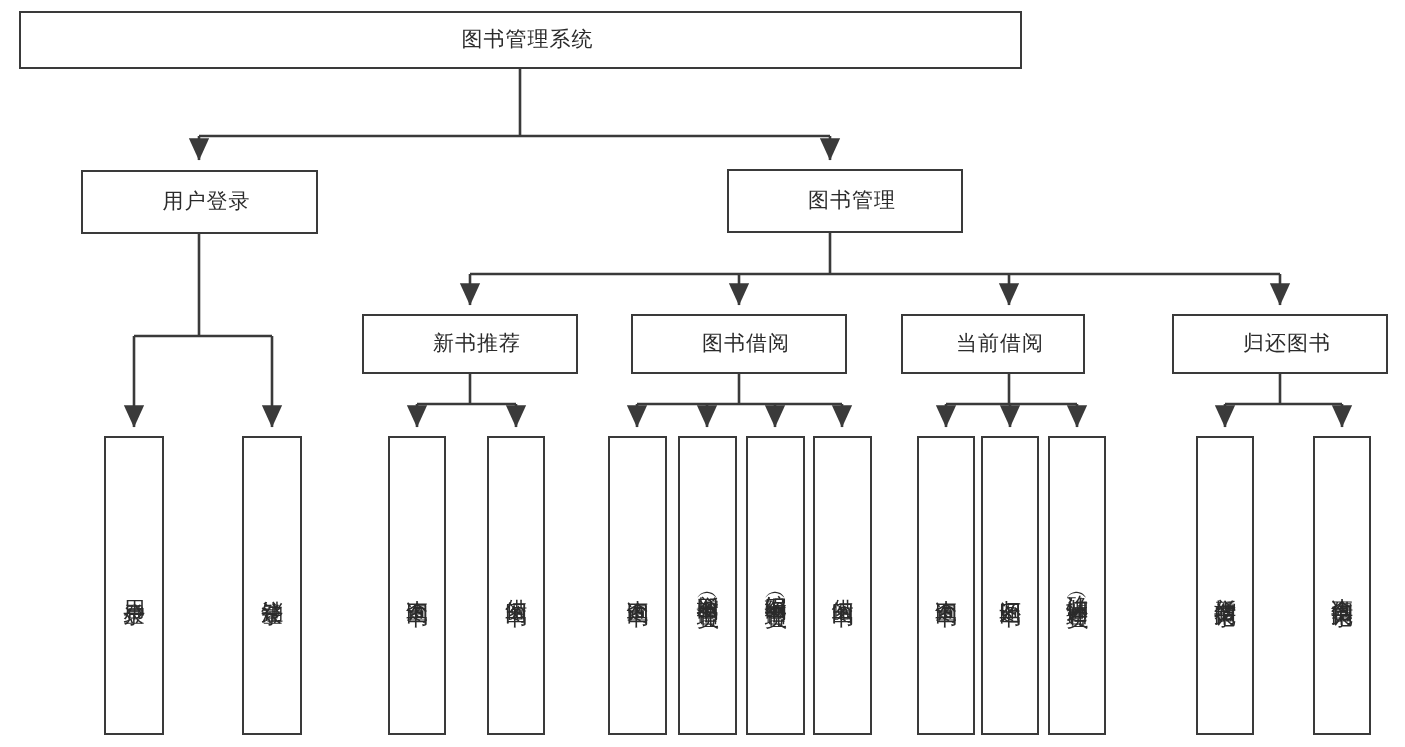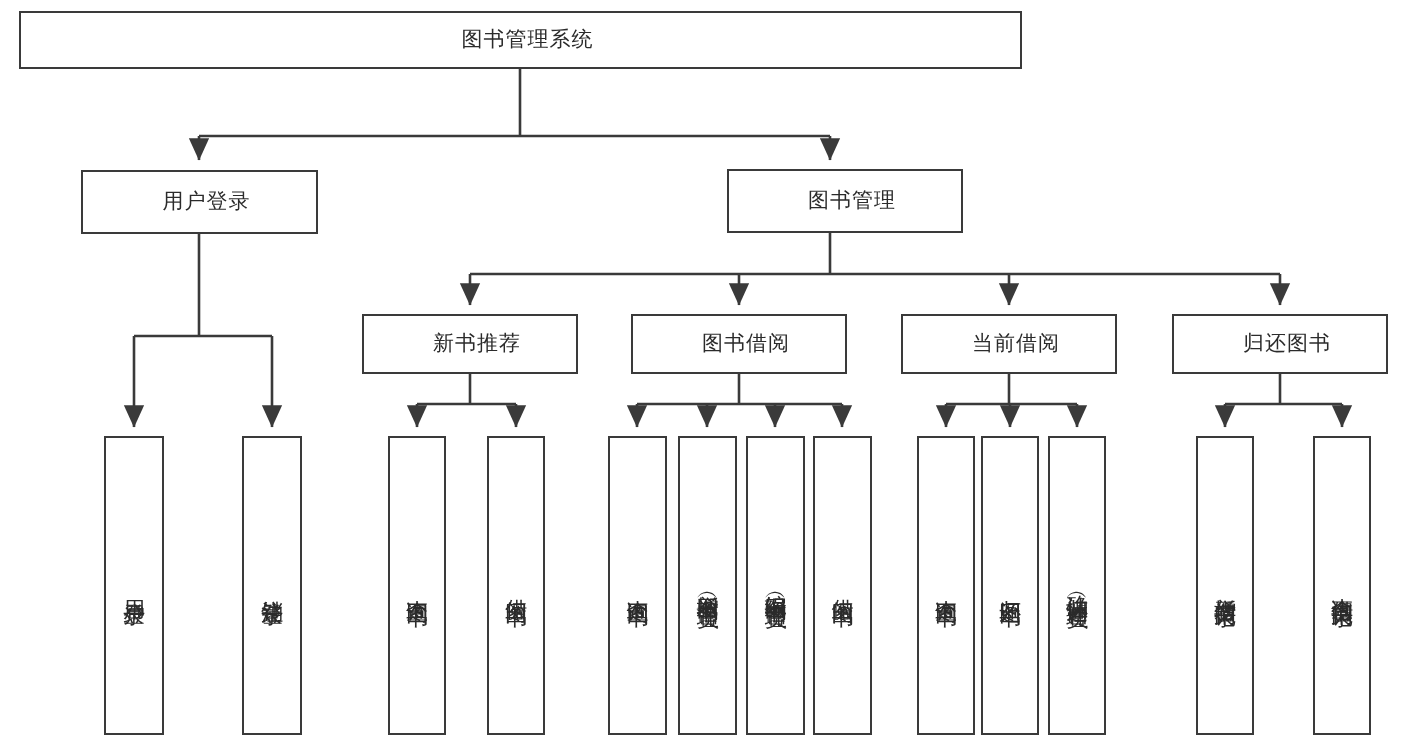--- a/index.html
+++ b/index.html
@@ -135,21 +135,21 @@
   <div class="node horiz" style="left:711px; top:169px; width:236px; height:64px;margin-left:16px;">
     <span>图书管理</span>
   </div>
 
   <div class="node horiz" style="left:362px; top:314px; width:216px; height:60px;">
     <span>新书推荐</span>
   </div>
   <div class="node horiz" style="left:631px; top:314px; width:216px; height:60px;">
     <span>图书借阅</span>
   </div>
-  <div class="node horiz" style="left:901px; top:314px; width:216px; height:60px;align-items:center;">
+  <div class="node horiz" style="left:901px; top:314px; width:184px; height:60px;align-items:center;">
     <span>当前借阅</span>
   </div>
   <div class="node horiz" style="left:1172px; top:314px; width:216px; height:60px;">
     <span>归还图书</span>
   </div>
 
   <div class="node vert" style="left:104px; top:436px; width:60px; height:299px;">
     <span class="vlabel">用户登录</span>
   </div>
   <div class="node vert" style="left:242px; top:436px; width:60px; height:299px;">

